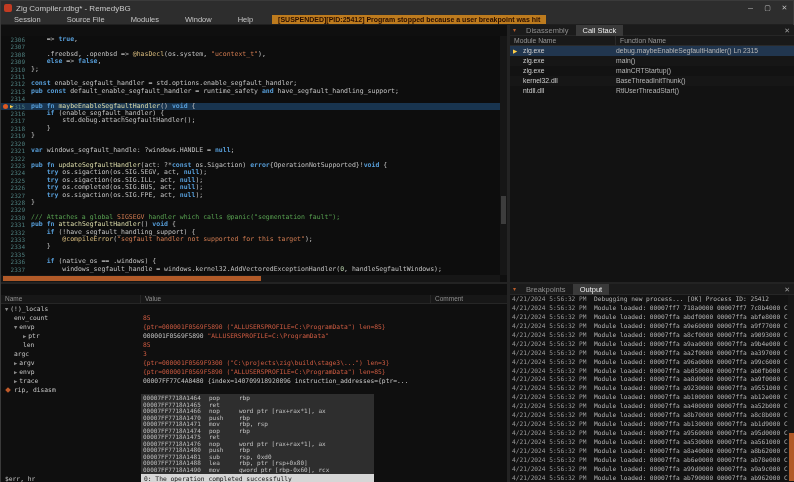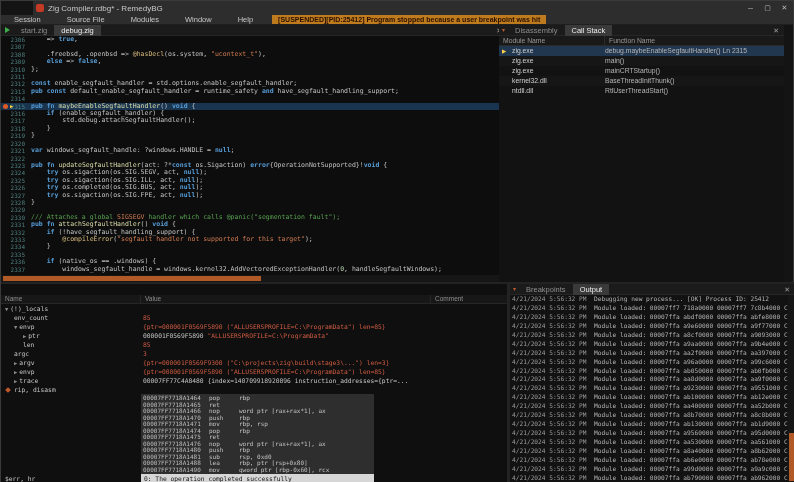--- a/index.html
+++ b/index.html
@@ -1,36 +1,36 @@
 <!DOCTYPE html>
 <html><head>
 <meta charset="utf-8">
 <style>
   *{margin:0;padding:0;box-sizing:border-box;}
   html,body{width:794px;height:482px;overflow:hidden;background:#000;
     font-family:"Liberation Sans",sans-serif;}
   #window{position:absolute;inset:0;width:794px;height:482px;background:#141414;border:1px solid #3a3a3a;}
 
   
-  .titlebar{position:absolute;left:0;top:0;right:0;height:14px;background:#2d2d2d;display:flex;align-items:center;margin-left:32px;}
+  .titlebar{position:absolute;left:0;top:0;right:0;height:14px;background:#2d2d2d;display:flex;align-items:center;}
   .app-icon{width:8px;height:8px;margin:0 4px 0 3px;background:#c23b22;border-radius:2px;}
   .title-text{font-size:8px;color:#c9c9c9;white-space:nowrap;}
   .win-controls{margin-left:auto;display:flex;height:14px;}
   .win-btn{width:17px;font-size:7px;color:#bbbbbb;display:flex;align-items:center;justify-content:center;}
 
   
   .menubar{position:absolute;left:0;top:14px;right:0;height:10px;background:#2d2d2d;border-bottom:1px solid #1f1f1f;display:flex;align-items:center;}
   .menu-items{display:flex;align-items:center;}
   .menu-item{font-size:7.5px;color:#c5c5c5;padding:0 13px;white-space:nowrap;}
   .status-banner{margin-left:6px;font-size:7px;font-weight:bold;color:#2a0f00;background:#bd7b1e;padding:1px 6px;white-space:nowrap;}
 
   
   .panel{position:absolute;background:#0f0f0f;overflow:hidden;}
   #source-panel{left:0;top:24px;width:506px;height:257px;}
-  #callstack-panel{left:498px;top:24px;width:285px;height:257px;background:#121212;}
+  #callstack-panel{left:509px;top:24px;width:285px;height:257px;background:#121212;}
   #watch-panel{left:0;top:283px;width:506px;height:199px;}
   #output-panel{left:509px;top:283px;width:285px;height:199px;background:#121212;}
   .vsplit-top{position:absolute;left:506px;top:24px;width:3px;height:257px;background:#232323;}
   .vsplit-bottom{position:absolute;left:506px;top:283px;width:3px;height:199px;background:#232323;}
   .hsplit{position:absolute;left:0;top:281px;width:794px;height:2px;background:#232323;}
 
   
   .tabbar{position:absolute;left:0;top:0;right:0;height:11px;background:#1b1b1b;display:flex;align-items:center;border-bottom:1px solid #262626;}
   .collapse-icon{font-size:6px;color:#b85c2b;margin:0 3px;line-height:11px;}
   .run-icon{width:0;height:0;border-left:5px solid #3fae4a;border-top:3px solid transparent;border-bottom:3px solid transparent;margin:0 4px;}
@@ -117,28 +117,20 @@
         <span class="menu-item">Session</span>
         <span class="menu-item">Source File</span>
         <span class="menu-item">Modules</span>
         <span class="menu-item">Window</span>
         <span class="menu-item">Help</span>
       </span>
     <span class="status-banner">[SUSPENDED][PID:25412] Program stopped because a user breakpoint was hit</span>
   </div>
 
   <div class="panel" id="source-panel">
-    <div class="tabbar">
-      <span class="run-icon"></span>
-      <span class="tabs-slot" id="source-tabs">
-          <span class="tab">start.zig</span>
-          <span class="tab active">debug.zig</span>
-        </span>
-      <span class="close-icon">✕</span>
-    </div>
     <div id="code-area">
         <div class="code-line"><span class="ln">2306</span><span class="code-text"><span class="tk-d">    =&gt; </span><span class="tk-k">true</span><span class="tk-d">,</span></span></div>
         <div class="code-line"><span class="ln">2307</span><span class="code-text"></span></div>
         <div class="code-line"><span class="ln">2308</span><span class="code-text"><span class="tk-d">    .freebsd, .openbsd =&gt; </span><span class="tk-b">@hasDecl</span><span class="tk-d">(os.system, </span><span class="tk-s">"ucontext_t"</span><span class="tk-d">),</span></span></div>
         <div class="code-line"><span class="ln">2309</span><span class="code-text"><span class="tk-d">    </span><span class="tk-k">else</span><span class="tk-d"> =&gt; </span><span class="tk-k">false</span><span class="tk-d">,</span></span></div>
         <div class="code-line"><span class="ln">2310</span><span class="code-text"><span class="tk-d">};</span></span></div>
         <div class="code-line"><span class="ln">2311</span><span class="code-text"></span></div>
         <div class="code-line"><span class="ln">2312</span><span class="code-text"><span class="tk-k">const</span><span class="tk-d"> enable_segfault_handler = std.options.enable_segfault_handler;</span></span></div>
         <div class="code-line"><span class="ln">2313</span><span class="code-text"><span class="tk-k">pub const</span><span class="tk-d"> default_enable_segfault_handler = runtime_safety </span><span class="tk-k">and</span><span class="tk-d"> have_segfault_handling_support;</span></span></div>
         <div class="code-line"><span class="ln">2314</span><span class="code-text"></span></div>

